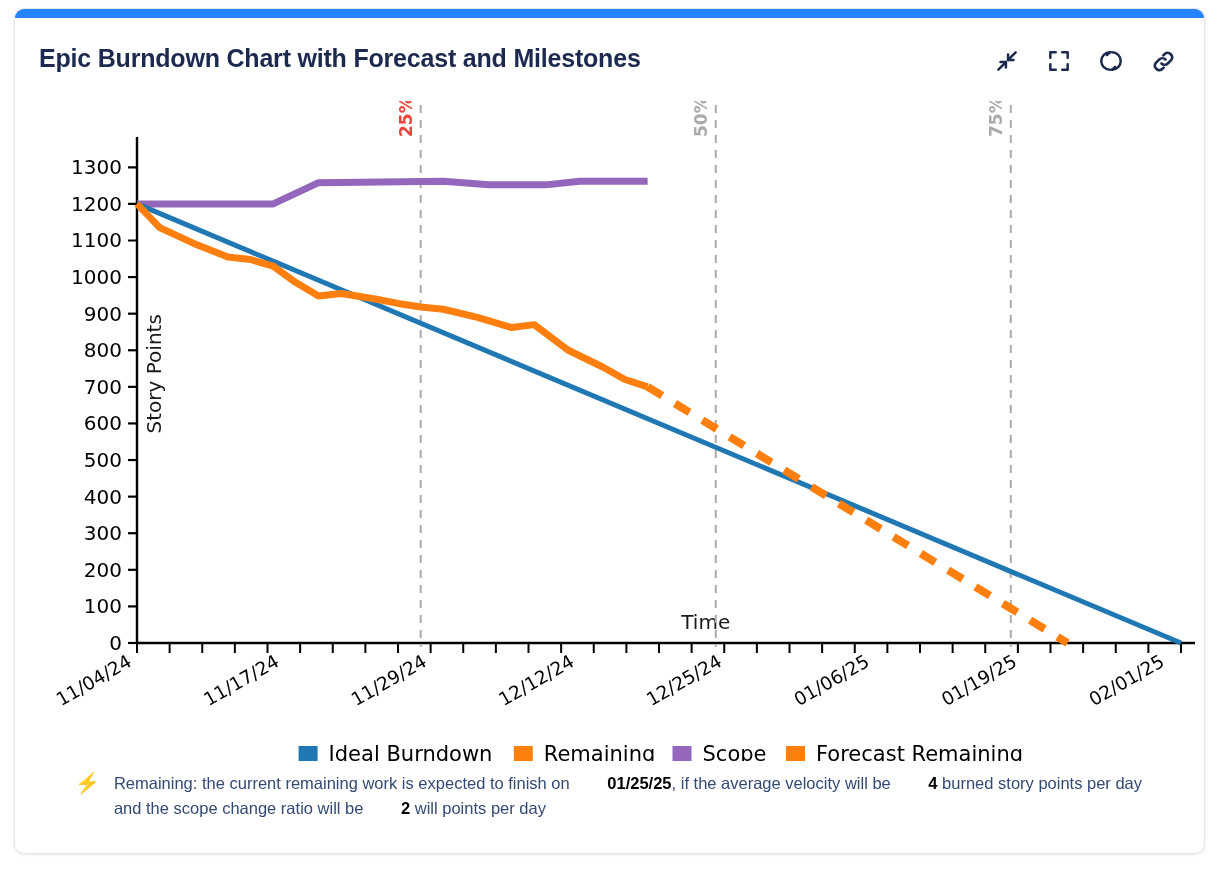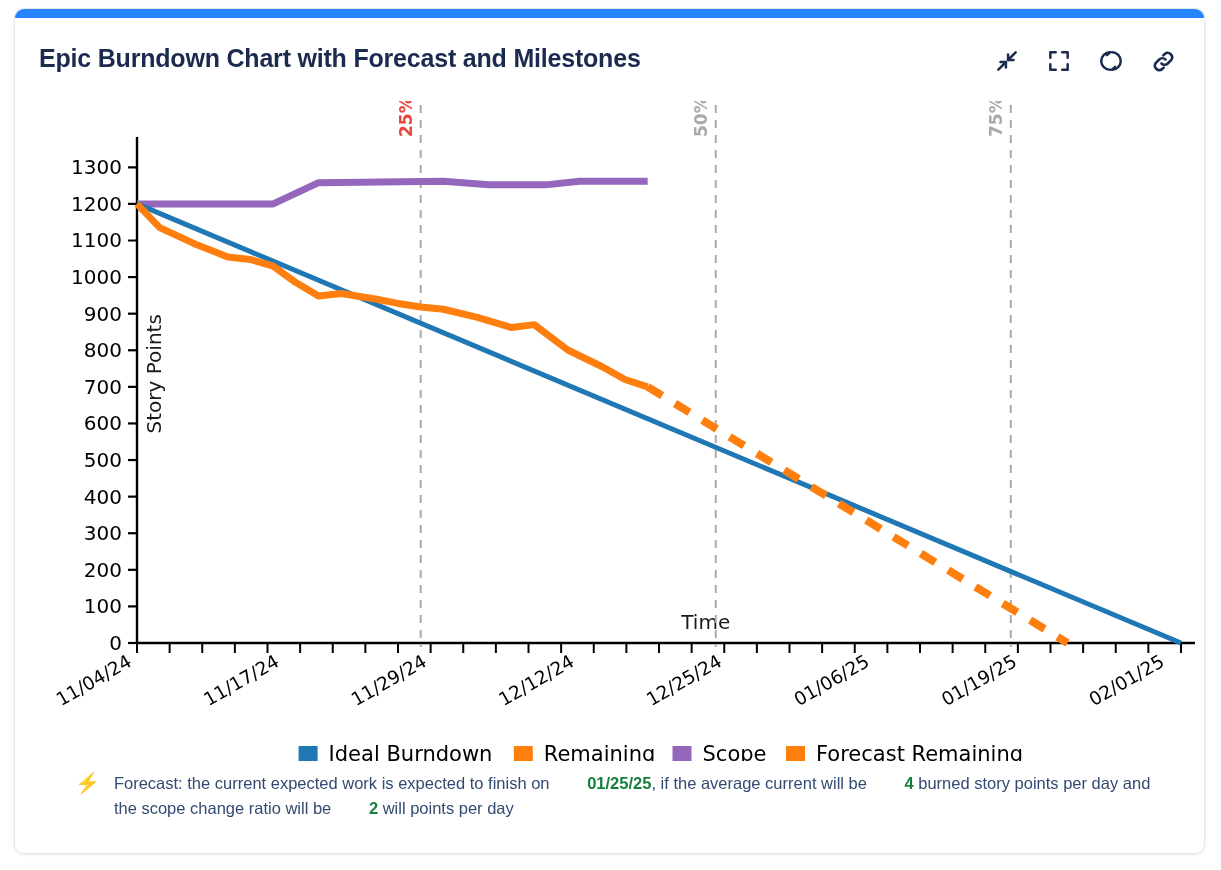--- a/index.html
+++ b/index.html
@@ -92,21 +92,21 @@
     font-size: 20px;
     line-height: 22px;
     margin-top: 1px;
   }
   .footer-text {
     font-size: 16.5px;
     line-height: 25px;
     color: #334a72;
     max-width: 1060px;
   }
-  .footer-text b { color: #15803d; font-weight: bold; padding-left: 33px; }
+  .footer-text b { color: #000000; font-weight: bold; padding-left: 33px; }
   svg { display: block; }
   .tick-label {
     font-family: "DejaVu Sans", sans-serif;
     font-size: 20px;
     fill: #000000;
   }
   .xtick-label {
     font-family: "DejaVu Sans", sans-serif;
     font-size: 18.5px;
     fill: #000000;
@@ -274,18 +274,18 @@
           <g>
             <rect x="771" y="645" width="19" height="19" fill="#ff7f0e"></rect>
             <text x="801" y="660" class="legend-label">Forecast Remaining</text>
           </g>
         </svg>
     </div>
 
     <div class="footer-note">
       <div class="bolt-icon">⚡</div>
       <div class="footer-text">
-        <span>Forecast: the current expected work is expected to finish on </span><b>01/25/25</b><span>, if the average current will be </span><b>4</b><span> burned story points per day and the scope change ratio will be </span><b>2</b><span> will points per day</span>
+        <span>Remaining: the current remaining work is expected to finish on </span><b>01/25/25</b><span>, if the average velocity will be </span><b>4</b><span> burned story points per day and the scope change ratio will be </span><b>2</b><span> will points per day</span>
       </div>
     </div>
 
   </div>
 </div>
 
 </body></html>

